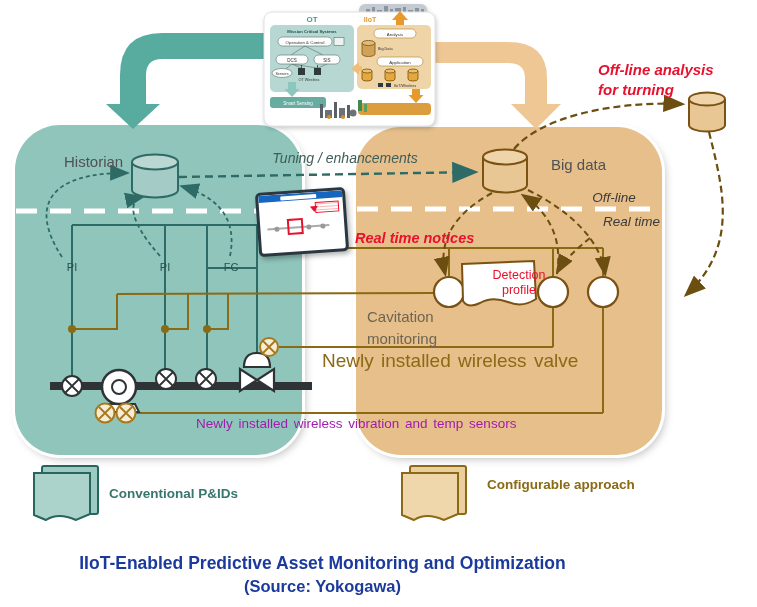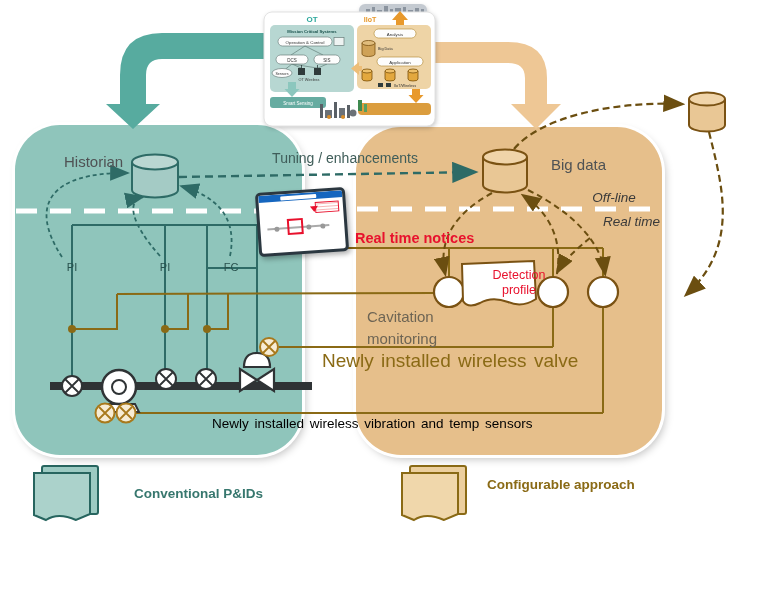--- a/index.html
+++ b/index.html
@@ -4,32 +4,32 @@
 <style>
   html,body{margin:0;padding:0;background:#fff;}
   .canvas{position:relative;width:757px;height:607px;background:#fff;overflow:hidden;
           font-family:"Liberation Sans",sans-serif;}
   .panel{position:absolute;border-radius:45px;box-shadow:0 0 0 3px #fff,3px 4px 8px rgba(0,0,0,.25);}
   #left-panel{left:15px;top:125px;width:287px;height:330px;background:#8fc5bb;}
   #right-panel{left:356px;top:127px;width:306px;height:328px;background:#e6bf8b;}
   svg{position:absolute;left:0;top:0;pointer-events:none;}
   .lbl{position:absolute;white-space:nowrap;}
   .hist{left:64px;top:153px;font-size:15px;color:#4f5254;}
-  .tuning{left:245px;top:150px;width:200px;text-align:center;font-size:14px;color:#3f5d59;}
+  .tuning{left:245px;top:150px;width:200px;text-align:center;font-style:italic;font-size:14px;color:#3f5d59;}
   .bigdata{left:551px;top:156px;font-size:15px;color:#4f5254;}
   .offline{left:570px;top:190px;width:88px;text-align:center;font-style:italic;font-size:13.5px;color:#3a3a3a;}
   .realtime{left:568px;top:214px;width:92px;text-align:right;font-style:italic;font-size:13.5px;color:#3a3a3a;}
-  .notices{left:355px;top:230px;font-size:14.5px;font-weight:bold;color:#e8112d;}
+  .notices{left:355px;top:230px;font-size:14.5px;font-weight:bold;font-style:italic;color:#e8112d;}
   .offanalysis{left:598px;top:60px;font-size:15px;font-weight:bold;font-style:italic;color:#e8112d;line-height:20px;}
   .detection{left:463px;top:268px;width:72px;text-align:center;font-size:12.5px;color:#e8112d;line-height:15px;padding-left:20px;}
   .cavitation{left:367px;top:306px;font-size:15px;color:#6e6554;line-height:22px;}
   .valvelbl{left:322px;top:350px;font-size:19px;color:#8a6a15;word-spacing:2px;}
-  .sensorslbl{left:212px;top:416px;font-size:13.5px;color:#000000;word-spacing:2px;}
+  .sensorslbl{left:196px;top:416px;font-size:13.5px;color:#a21caf;word-spacing:2px;}
   .bubble{position:absolute;width:28px;text-align:center;font-size:11px;color:#28514d;}
-  .legend1{left:134px;top:486px;font-size:13.5px;font-weight:bold;color:#37776e;}
+  .legend1{left:109px;top:486px;font-size:13.5px;font-weight:bold;color:#37776e;}
   .legend2{left:487px;top:476px;font-size:13.5px;font-weight:bold;color:#8a6a15;line-height:18px;}
   .title{left:0;top:552px;width:645px;text-align:center;font-weight:bold;color:#1b3a9c;
          font-size:17.5px;line-height:23px;white-space:normal;}
   .tablet{position:absolute;left:257px;top:190px;width:84px;height:58px;background:#2b3740;
           border-radius:5px;padding:3px;transform:rotate(-4deg);z-index:5;box-shadow:2px 3px 5px rgba(0,0,0,.3);}
   .screen{position:relative;width:84px;height:58px;background:#fff;border-radius:2px;overflow:hidden;}
   .sbar{height:7px;background:#1566bf;}
   .sbar .addr{position:absolute;left:22px;top:1.5px;width:36px;height:4px;background:#fff;border-radius:1px;}
   .alert{position:absolute;right:4px;top:10px;width:22px;height:9px;border:1px solid #e8112d;
          background:repeating-linear-gradient(0deg,#fff,#fff 1px,#f5b5b5 2px,#fff 3px);}
@@ -264,34 +264,42 @@
       <div class="redbox"></div>
     </div>
   </div>
 
   <div class="lbl hist">Historian</div>
   <div class="lbl tuning">Tuning / enhancements</div>
   <div class="lbl bigdata">Big data</div>
   <div class="lbl offline">Off-line</div>
   <div class="lbl realtime">Real time</div>
   <div class="lbl notices">Real time notices</div>
+  <div class="lbl offanalysis">
+    <span style="display:block">Off-line analysis</span>
+    <span style="display:block">for turning</span>
+  </div>
   <div class="lbl detection">
     <span style="display:block">Detection</span>
     <span style="display:block">profile</span>
   </div>
   <div class="lbl cavitation">
     <span style="display:block">Cavitation</span>
     <span style="display:block">monitoring</span>
   </div>
   <div class="lbl valvelbl">Newly installed wireless valve</div>
   <div class="lbl sensorslbl">Newly installed wireless vibration and temp sensors</div>
 
   <div class="lbl bubble" style="left:58px;top:261px">PI</div>
   <div class="lbl bubble" style="left:151px;top:261px">PI</div>
   <div class="lbl bubble" style="left:217px;top:261px">FC</div>
 
   <div class="lbl legend1">Conventional P&amp;IDs</div>
   <div class="lbl legend2">
     <span style="display:block">Configurable approach</span>
   </div>
 
+  <div class="lbl title">
+    <span style="display:block">IIoT-Enabled Predictive Asset Monitoring and Optimization</span>
+    <span style="display:block;font-size:16.5px">(Source: Yokogawa)</span>
+  </div>
 
 </div>
 
 </body></html>

